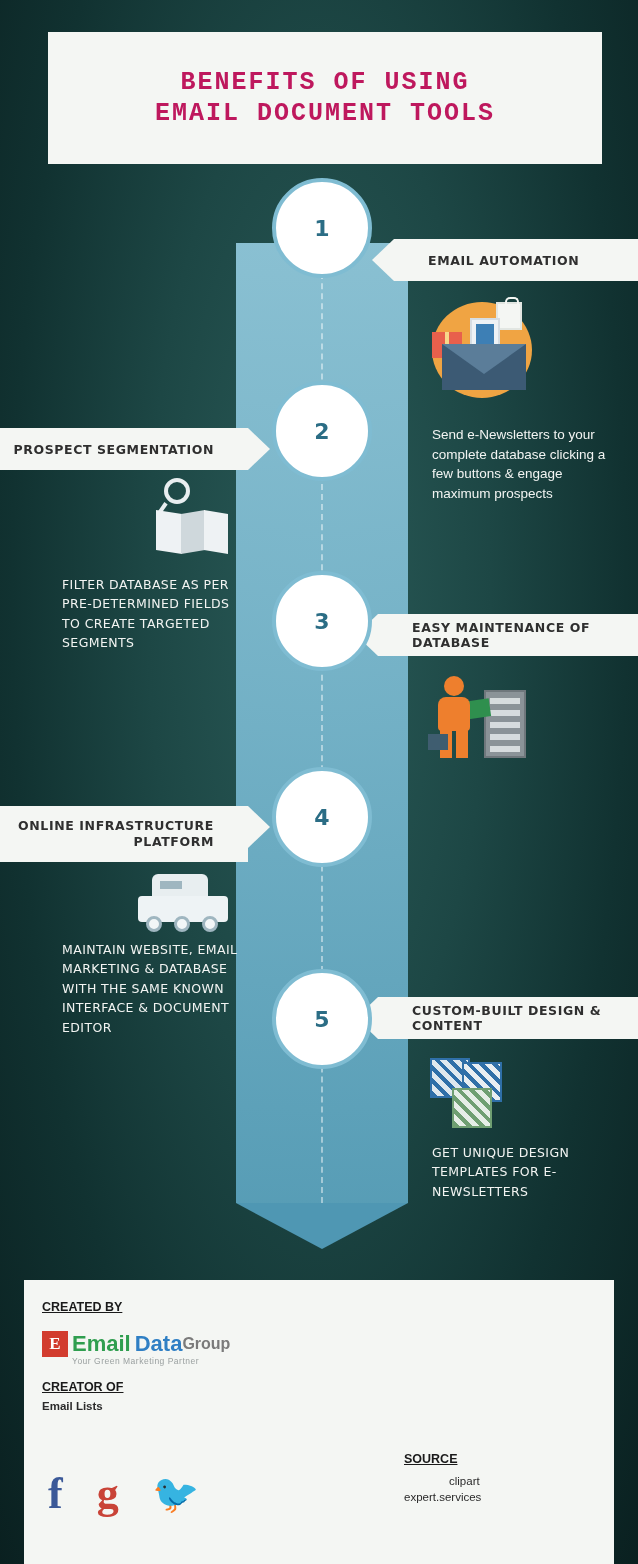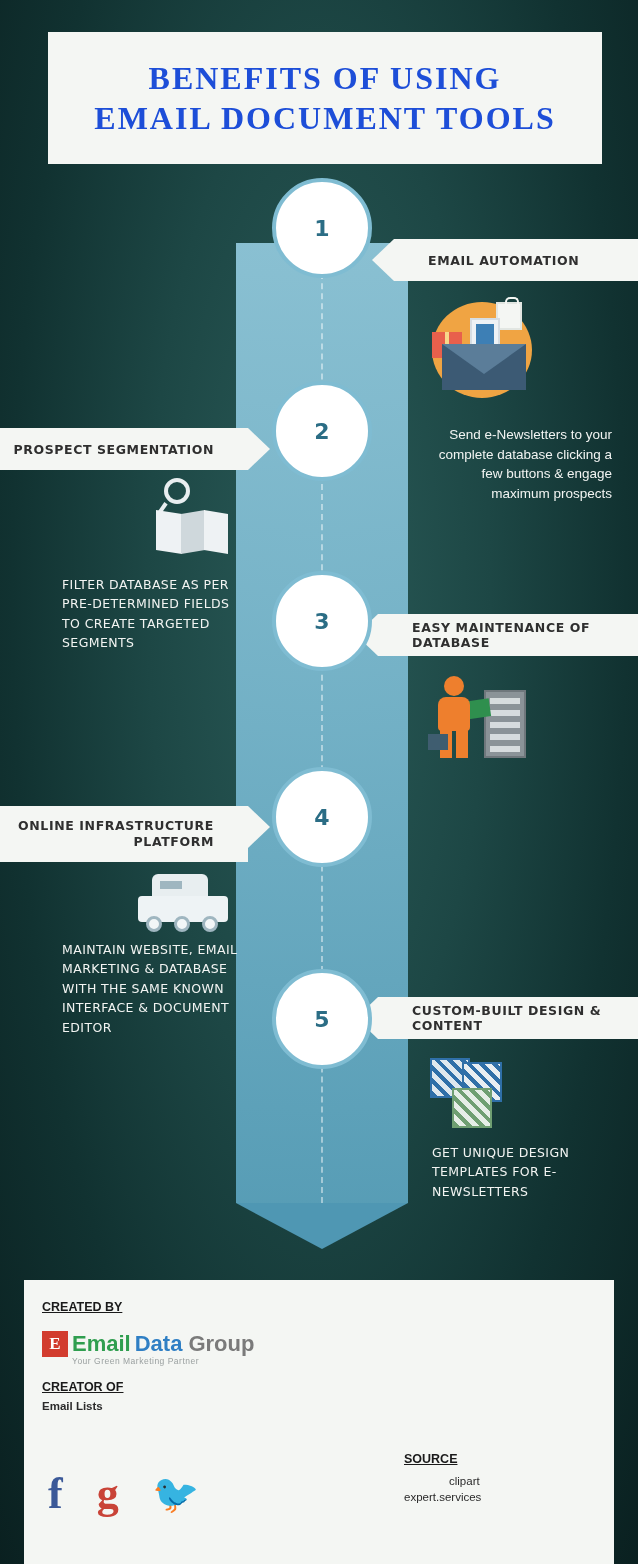--- a/index.html
+++ b/index.html
@@ -16,23 +16,23 @@
   }
   
   .title-card {
     position: absolute;
     left: 48px; top: 32px; width: 554px; height: 132px;
     background: #f4f6f3;
     display: flex; flex-direction: column;
     align-items: center; justify-content: center;
   }
   .title-line {
-    font-family: Liberation Serif, serif;
-    color: #1d4ed8;
-    font-size: 32px;
+    font-family: Liberation Mono, monospace;
+    color: #be185d;
+    font-size: 25px;
     font-weight: bold;
     letter-spacing: 2px;
     line-height: 1.25;
     text-align: center;
   }
   
   .spine {
     position: absolute;
     left: 236px; top: 243px; width: 172px; height: 960px;
     background: linear-gradient(180deg, #8fc6d9 0%, #79b7cd 45%, #5ba2bc 100%);
@@ -125,21 +125,21 @@
     font-family: "Liberation Sans", sans-serif;
     font-size: 13.5px;
   }
   .desc.hand {
     font-family: "DejaVu Sans", sans-serif;
     font-size: 12.5px;
     letter-spacing: .4px;
     text-transform: uppercase;
     line-height: 1.55;
   }
-  .d1 { left: 432px; top: 425px; width: 180px; text-align: right; }
+  .d1 { left: 432px; top: 425px; width: 180px; }
   .d2 { left: 62px;  top: 575px; width: 190px; }
   .d3 { left: 432px; top: 780px; width: 200px; }
   .d4 { left: 62px;  top: 940px; width: 180px; }
   .d5 { left: 432px; top: 1143px; width: 180px; }
 
   
   .illus { position: absolute; }
 
   
   .i1 { left: 424px; top: 288px; width: 120px; height: 112px; }
@@ -344,21 +344,21 @@
     width: 26px; height: 26px;
     background: #d23c2e;
     color: #fff;
     font-weight: bold;
     font-size: 17px;
     display: flex; align-items: center; justify-content: center;
     font-family: "Liberation Serif", serif;
   }
   .logo .lt1 { color: #2f9e4f; font-size: 22px; font-weight: bold; margin-left: 4px; }
   .logo .lt2 { color: #2f7fc4; font-size: 22px; font-weight: bold; margin-left: 4px; }
-  .logo .lt3 { color: #7a7a7a; font-size: 22px; font-weight: bold; margin-left: 6px; }
+  .logo .lt3 { color: #7a7a7a; font-size: 16px; font-weight: bold; margin-left: 0; }
   .logo .tag {
     position: absolute; left: 30px; bottom: -2px;
     font-size: 8.5px; color: #9aa0a0; letter-spacing: .5px;
   }
   .socials {
     position: absolute; left: 24px; top: 192px;
     display: flex; align-items: center; gap: 34px;
   }
   .soc-fb { color: #3b5998; font-size: 44px; font-weight: bold; font-family: "Liberation Serif", serif; line-height: 1; }
   .soc-gp { color: #c94337; font-size: 44px; font-weight: bold; font-family: "Liberation Serif", serif; line-height: 1; }

